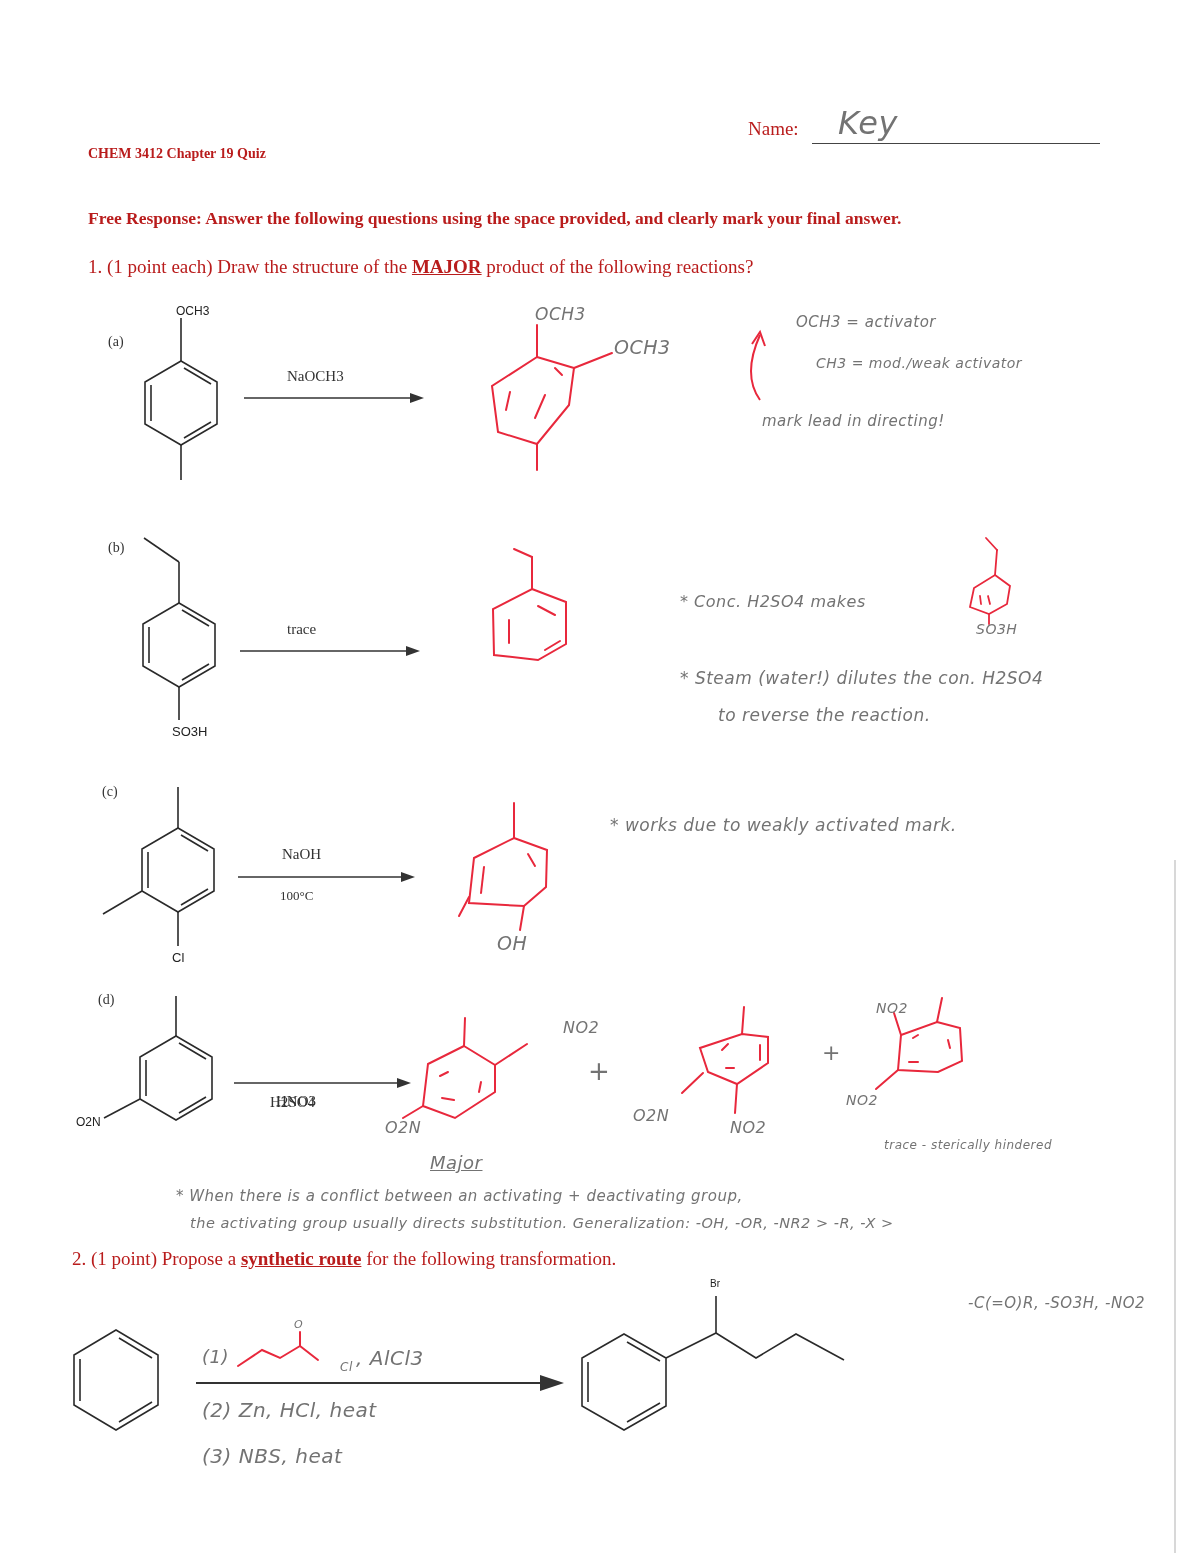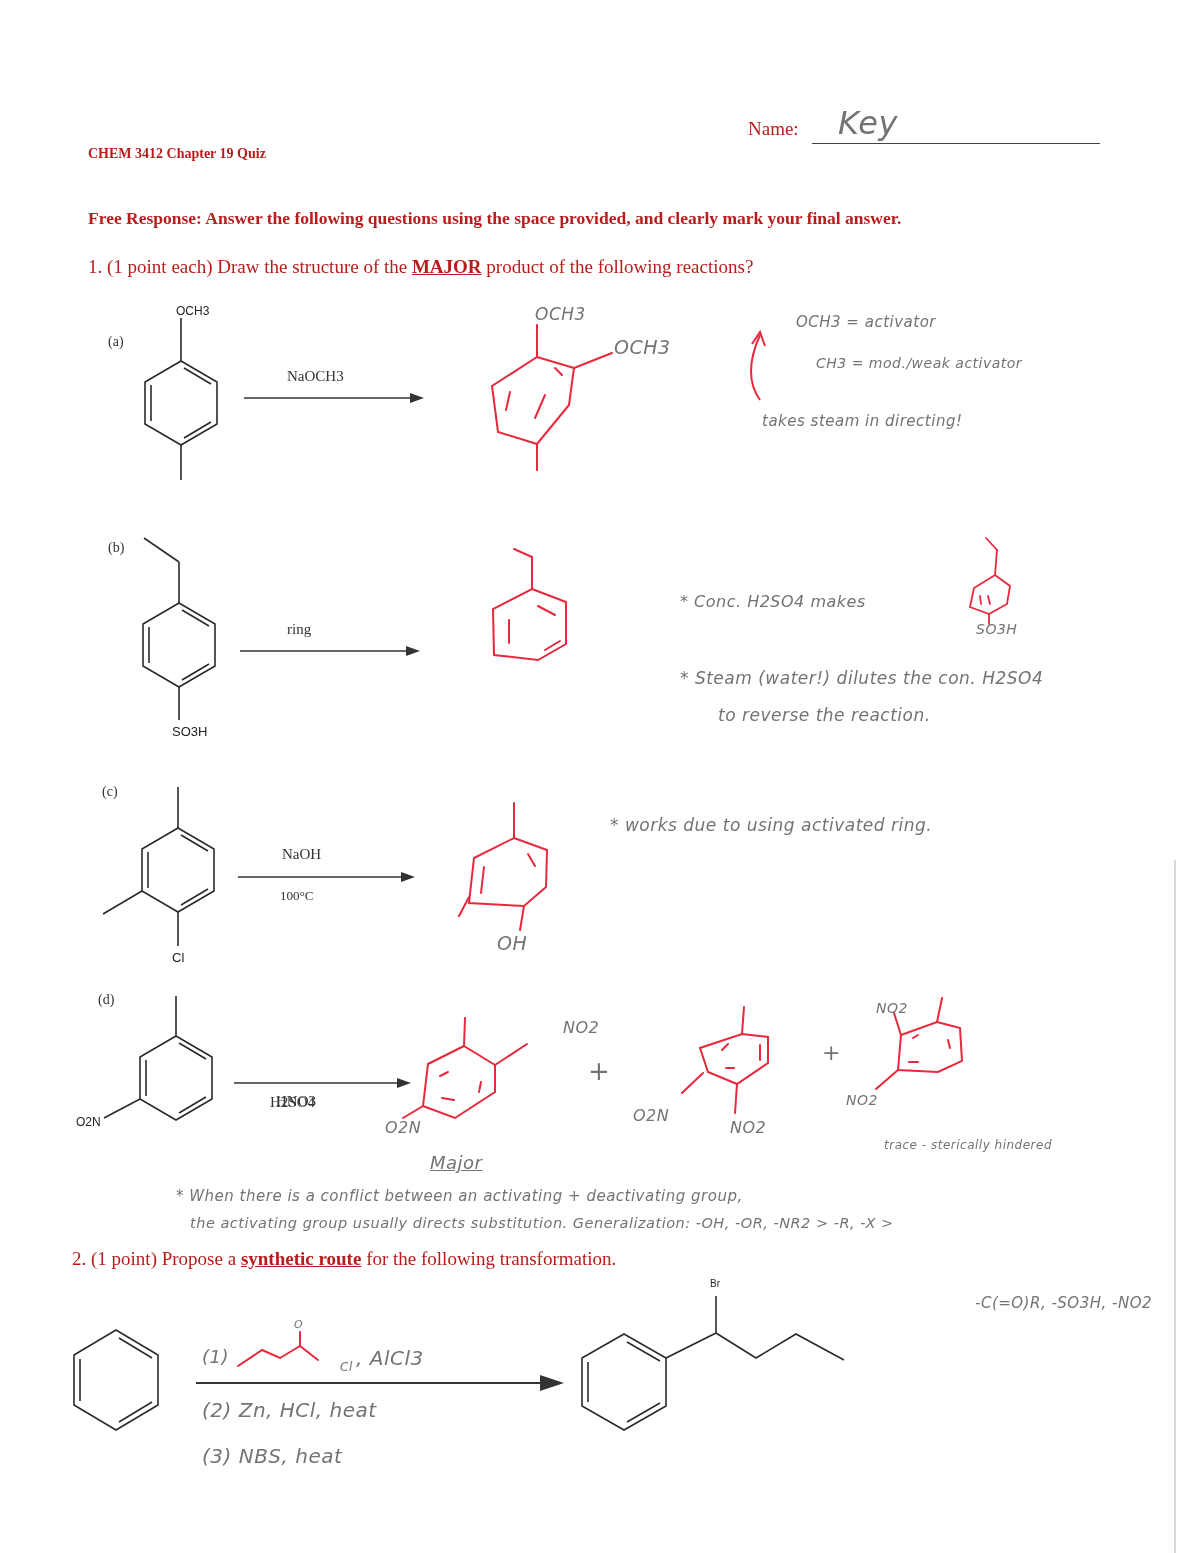--- a/index.html
+++ b/index.html
@@ -61,40 +61,40 @@
     <polygon points="537,357 574,368 569,405 537,444 498,432 492,386"></polygon>
     <line x1="537" y1="444" x2="537" y2="470"></line>
     <line x1="555" y1="368" x2="562" y2="375"></line>
     <line x1="510" y1="392" x2="506" y2="410"></line>
     <line x1="545" y1="395" x2="535" y2="418"></line>
   </g>
 </svg>
 
 <div class="abs hand" style="left:796px;top:313px;font-size:15px;">OCH3 = activator</div>
 <div class="abs hand" style="left:816px;top:355px;font-size:14px;">CH3 = mod./weak activator</div>
-<div class="abs hand" style="left:762px;top:412px;font-size:15px;">takes steam in directing!</div>
+<div class="abs hand" style="left:762px;top:412px;font-size:15px;">mark lead in directing!</div>
 <svg class="mol" style="left:0;top:0;" width="1200" height="1553">
   <path d="M760 400 Q742 375 760 335" stroke="#e8283c" stroke-width="2" fill="none"></path>
   <path d="M752 344 L760 332 L765 346" stroke="#e8283c" stroke-width="2" fill="none"></path>
 </svg>
 
 <div class="abs part-label" style="left:108px;top:540px;">(b)</div>
 <svg class="mol" style="left:0;top:0;" width="1200" height="1553">
   <g stroke="#2a2a2a" stroke-width="1.6" fill="none">
     <line x1="144" y1="538" x2="179" y2="562"></line>
     <line x1="179" y1="562" x2="179" y2="603"></line>
     <polygon points="179,603 215,624 215,666 179,687 143,666 143,624"></polygon>
     <line x1="182" y1="610" x2="209" y2="626"></line>
     <line x1="149" y1="627" x2="149" y2="663"></line>
     <line x1="182" y1="680" x2="209" y2="664"></line>
     <line x1="179" y1="687" x2="179" y2="720"></line>
   </g>
 </svg>
 <div class="abs label-sans" style="left:172px;top:724px;font-size:13px;">SO3H</div>
-<div class="abs reagent" style="left:287px;top:621px;">ring</div>
+<div class="abs reagent" style="left:287px;top:621px;">trace</div>
 <svg class="mol" style="left:0;top:0;" width="1200" height="1553">
   <line x1="240" y1="651" x2="414" y2="651" stroke="#333" stroke-width="1.6"></line>
   <polygon points="420,651 406,646 406,656" fill="#333"></polygon>
 </svg>
 <svg class="mol" style="left:0;top:0;" width="1200" height="1553">
   <g stroke="#e8283c" stroke-width="2" fill="none" stroke-linecap="round">
     <line x1="514" y1="549" x2="532" y2="557"></line>
     <line x1="532" y1="557" x2="532" y2="589"></line>
     <polygon points="532,589 566,602 566,644 538,660 494,655 493,609"></polygon>
     <line x1="538" y1="606" x2="555" y2="615"></line>
@@ -141,21 +141,21 @@
   <g stroke="#e8283c" stroke-width="2" fill="none" stroke-linecap="round">
     <line x1="514" y1="803" x2="514" y2="838"></line>
     <polygon points="514,838 547,850 546,887 524,906 469,903 474,858"></polygon>
     <line x1="528" y1="854" x2="535" y2="866"></line>
     <line x1="484" y1="867" x2="481" y2="893"></line>
     <line x1="469" y1="897" x2="459" y2="916"></line>
     <line x1="524" y1="906" x2="520" y2="930"></line>
   </g>
 </svg>
 <div class="abs hand" style="left:497px;top:932px;font-size:19px;">OH</div>
-<div class="abs hand" style="left:610px;top:815px;font-size:17px;">* works due to using activated ring.</div>
+<div class="abs hand" style="left:610px;top:815px;font-size:17px;">* works due to weakly activated mark.</div>
 
 <div class="abs part-label" style="left:98px;top:992px;">(d)</div>
 <svg class="mol" style="left:0;top:0;" width="1200" height="1553">
   <g stroke="#2a2a2a" stroke-width="1.6" fill="none">
     <line x1="176" y1="996" x2="176" y2="1036"></line>
     <polygon points="176,1036 212,1057 212,1099 176,1120 140,1099 140,1057"></polygon>
     <line x1="179" y1="1043" x2="206" y2="1059"></line>
     <line x1="146" y1="1060" x2="146" y2="1096"></line>
     <line x1="179" y1="1113" x2="206" y2="1097"></line>
     <line x1="140" y1="1099" x2="104" y2="1118"></line>
@@ -210,21 +210,21 @@
     <line x1="948" y1="1040" x2="950" y2="1048"></line>
     <line x1="909" y1="1062" x2="918" y2="1062"></line>
   </g>
 </svg>
 <div class="abs hand" style="left:876px;top:1000px;font-size:14px;">NO2</div>
 <div class="abs hand" style="left:846px;top:1092px;font-size:14px;">NO2</div>
 <div class="abs hand" style="left:884px;top:1138px;font-size:12px;">trace - sterically hindered</div>
 
 <div class="abs hand" style="left:176px;top:1187px;font-size:15px;">* When there is a conflict between an activating + deactivating group,</div>
 <div class="abs hand" style="left:190px;top:1215px;font-size:14.5px;">the activating group usually directs substitution. Generalization: -OH, -OR, -NR2 &gt; -R, -X &gt;</div>
-<div class="abs hand" style="left:968px;top:1294px;font-size:15px;margin-left:7px;">-C(=O)R, -SO3H, -NO2</div>
+<div class="abs hand" style="left:968px;top:1294px;font-size:15px;">-C(=O)R, -SO3H, -NO2</div>
 
 <div class="abs print q2">
   <span>2. (1 point) Propose a </span><span class="uline">synthetic route</span><span> for the following transformation.</span>
 </div>
 <svg class="mol" style="left:0;top:0;" width="1200" height="1553">
   <g stroke="#2a2a2a" stroke-width="1.6" fill="none">
     <polygon points="116,1330 158,1355 158,1405 116,1430 74,1405 74,1355"></polygon>
     <line x1="119" y1="1338" x2="152" y2="1358"></line>
     <line x1="80" y1="1359" x2="80" y2="1401"></line>
     <line x1="119" y1="1422" x2="152" y2="1402"></line>

